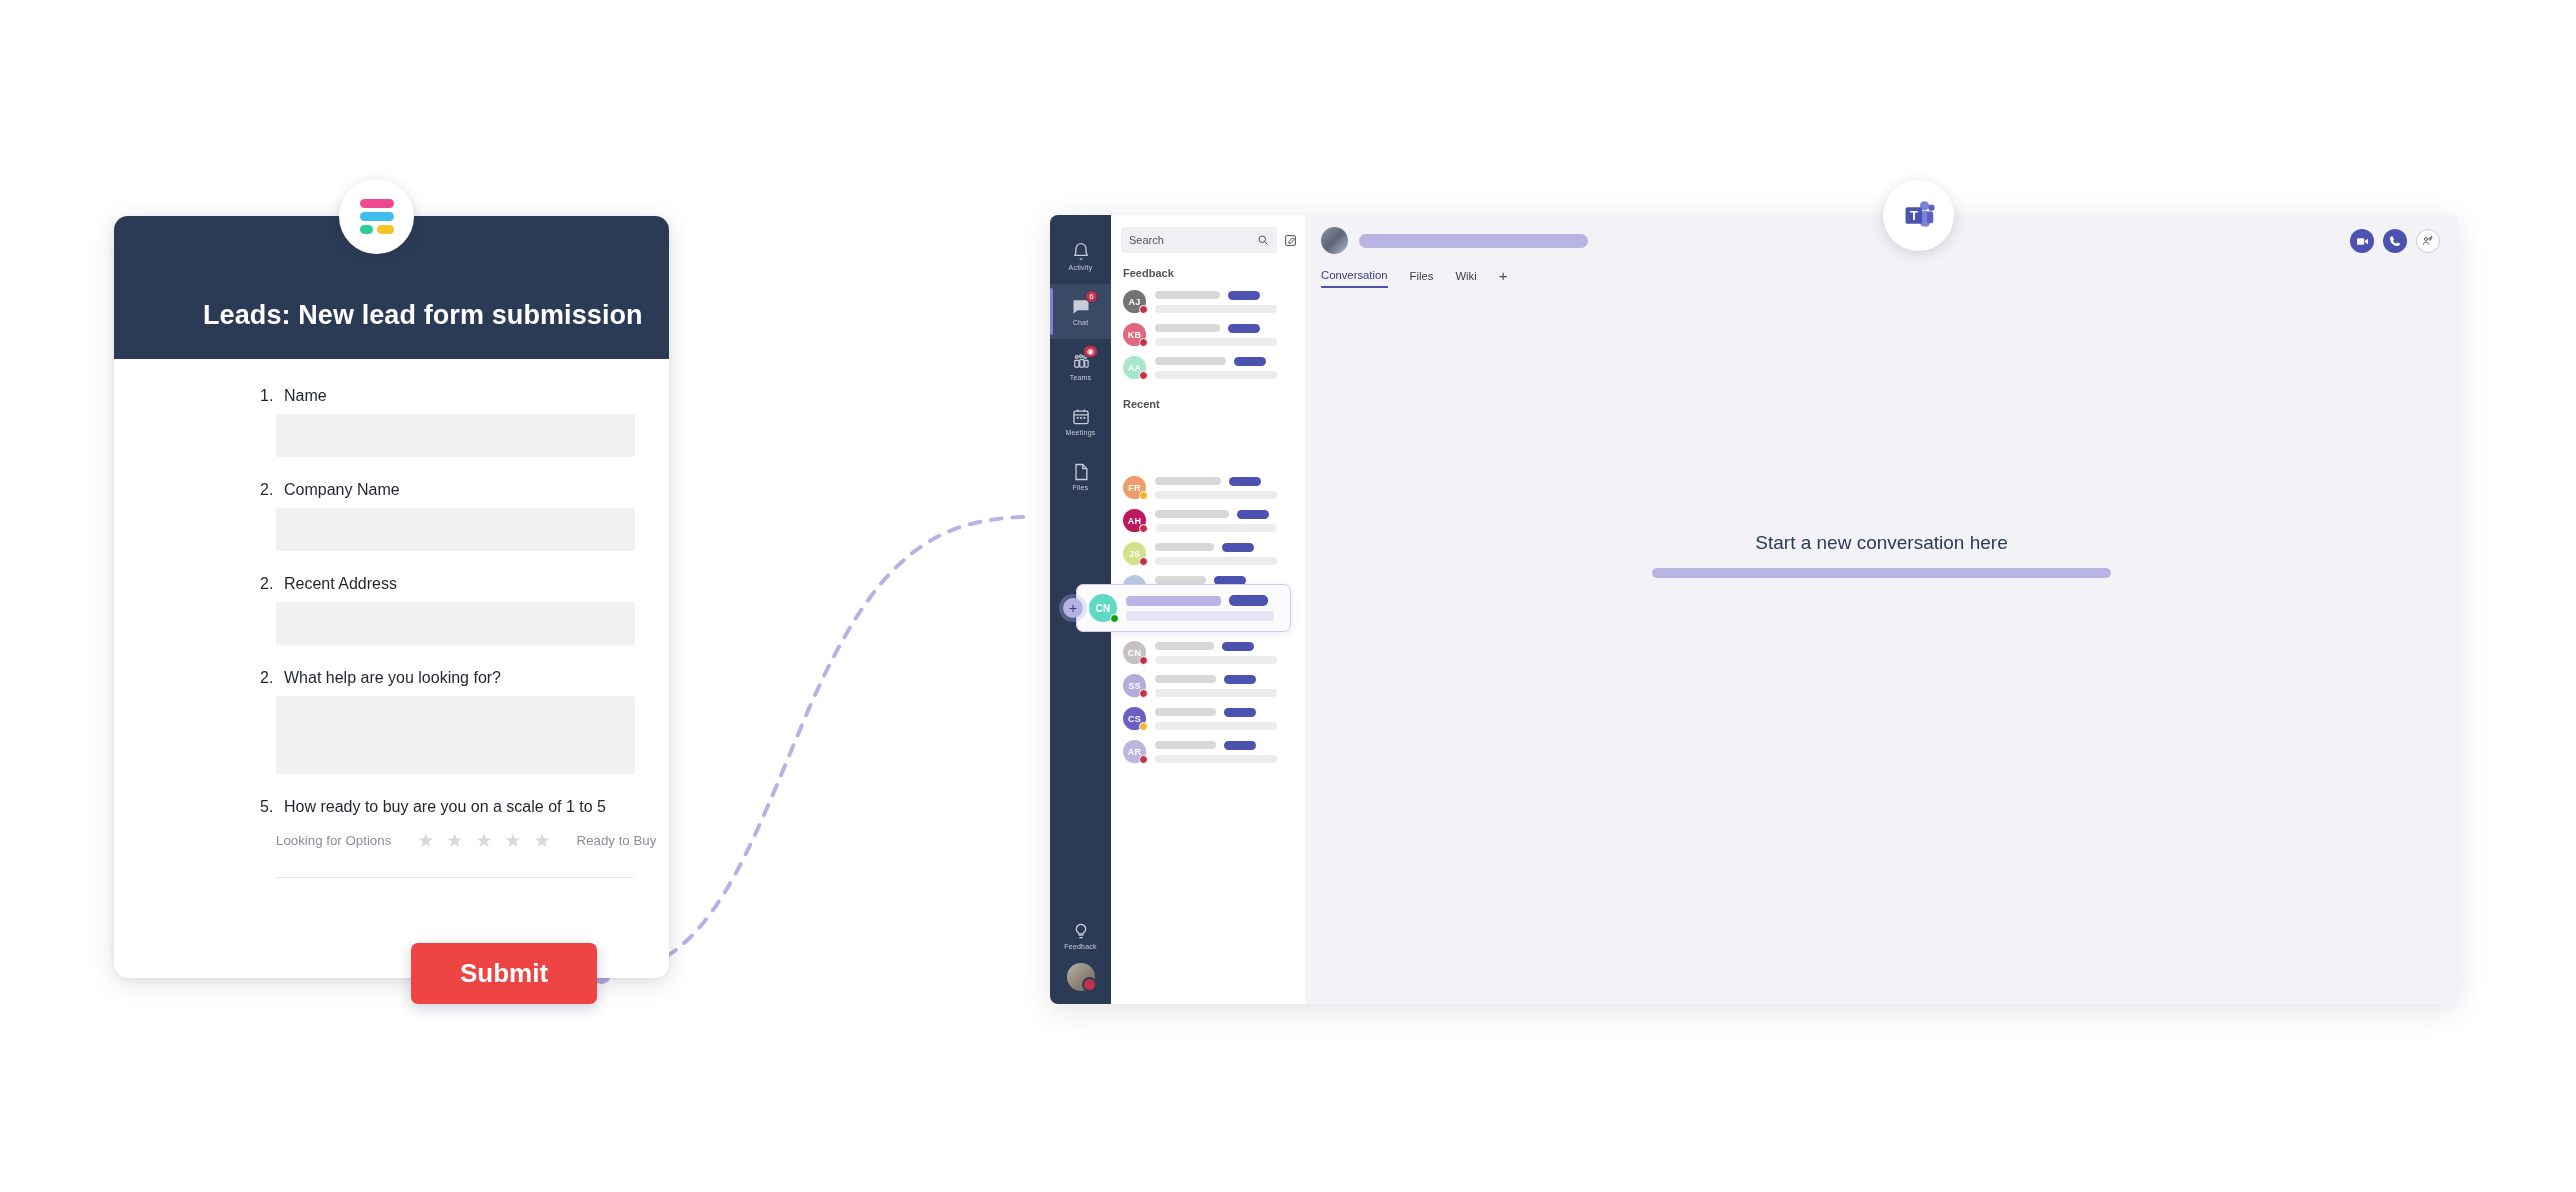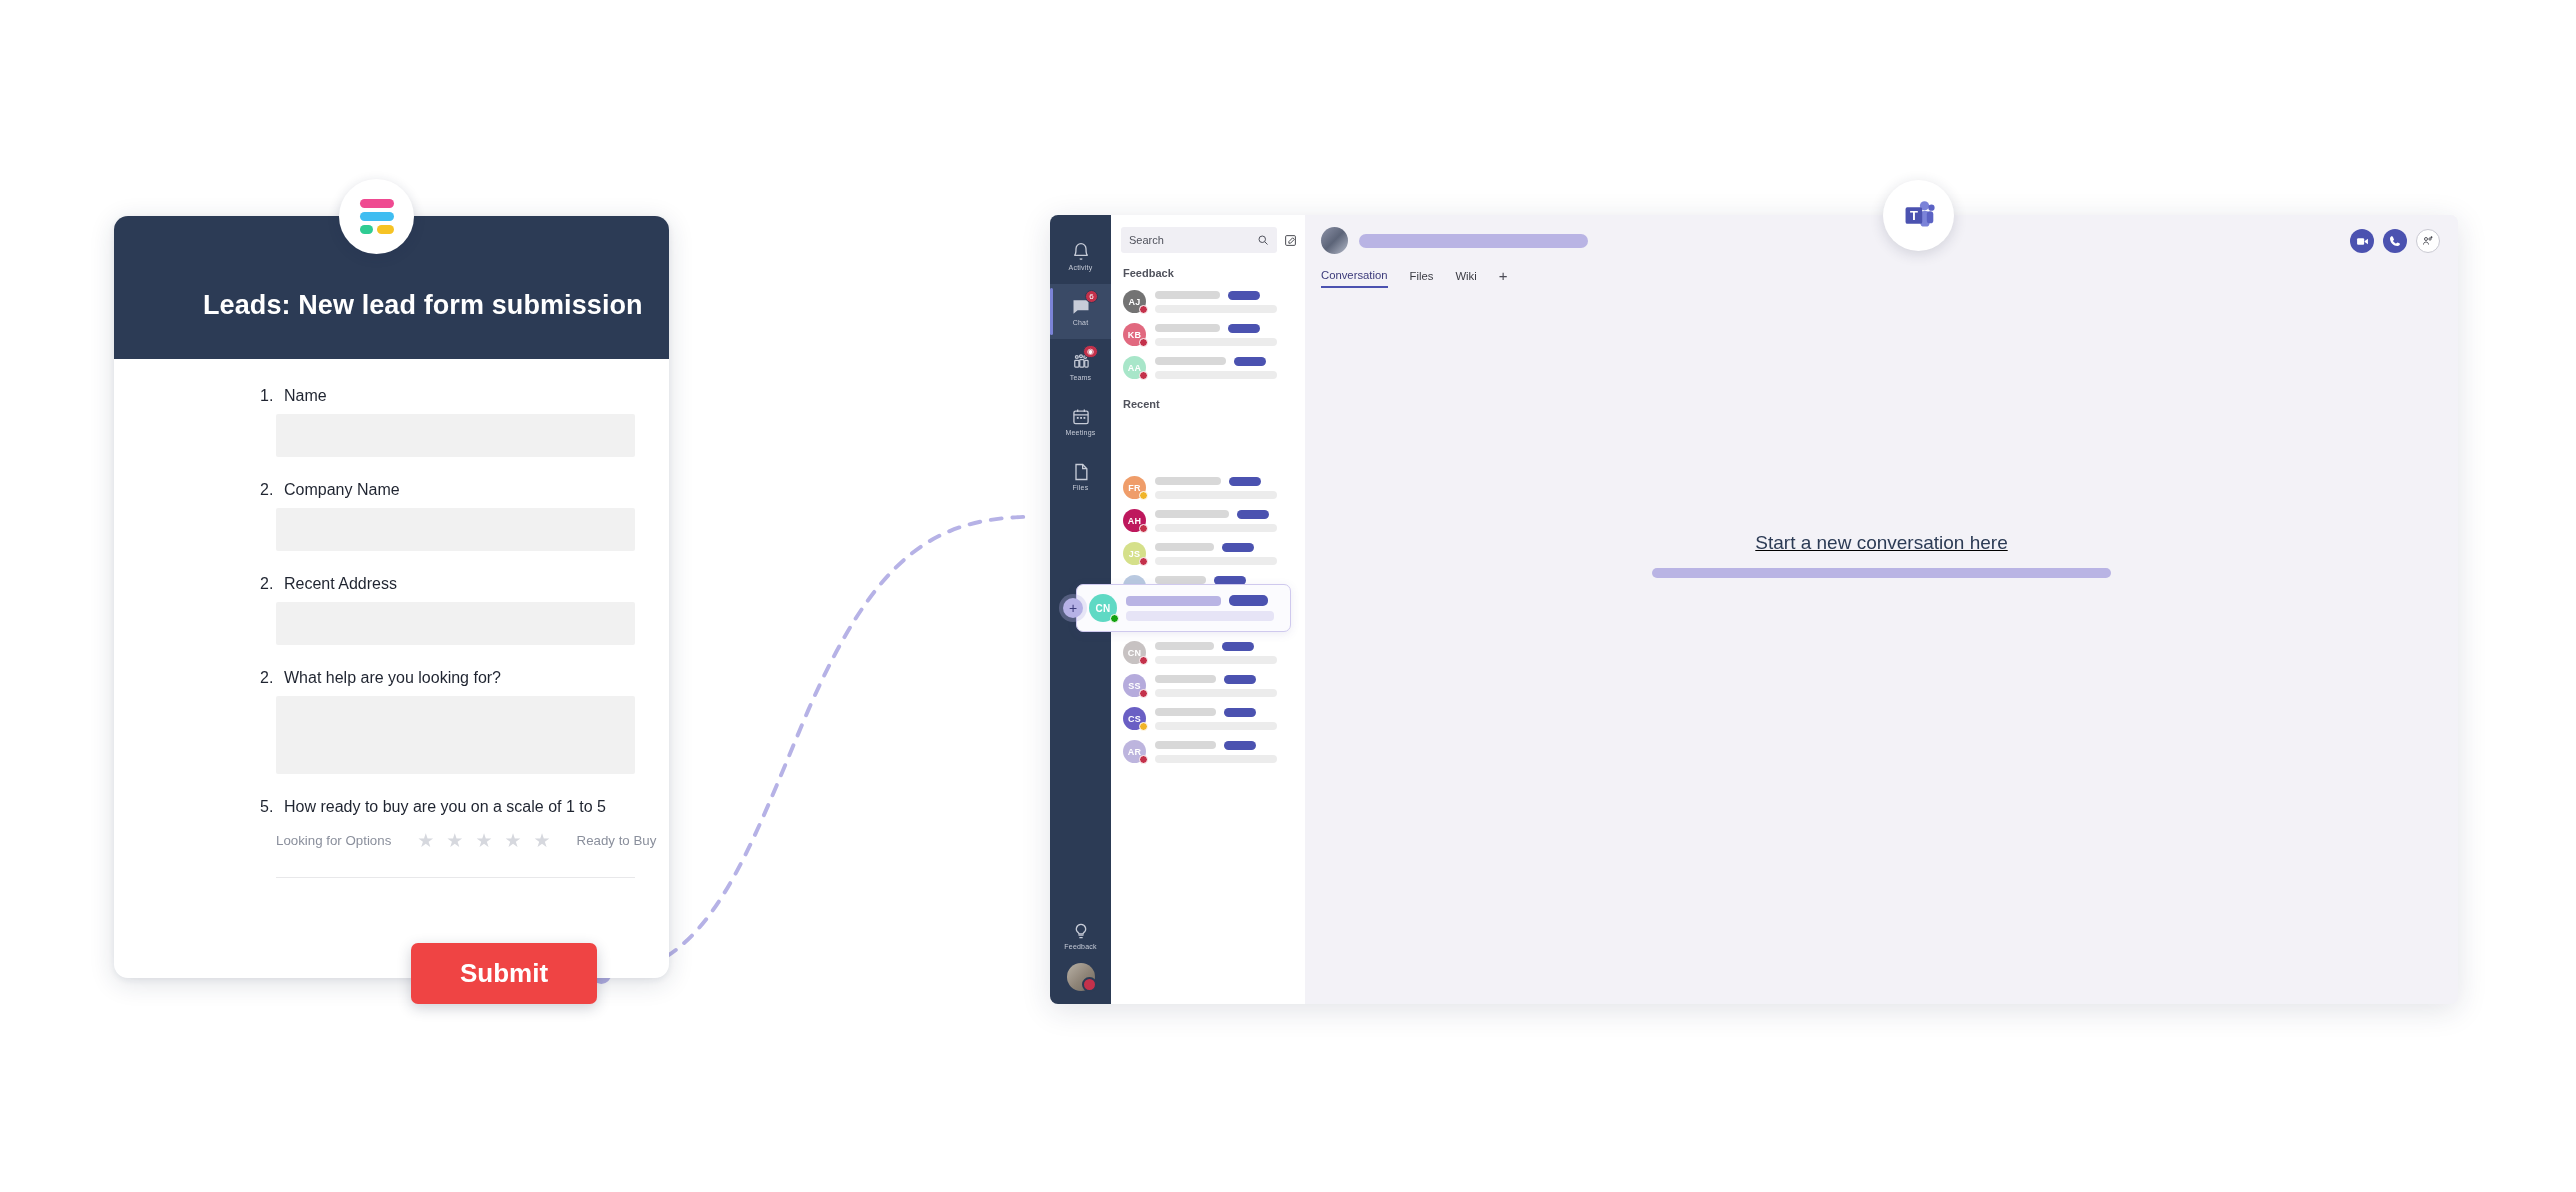--- a/index.html
+++ b/index.html
@@ -31,21 +31,21 @@
     position: absolute; left: 0; top: 0;
     width: 555px; height: 143px;
     background: #2c3b55;
     border-radius: 14px 14px 0 0;
     display: flex; align-items: flex-end;
   }
   .form-title {
     color: #ffffff;
     font-size: 27px;
     font-weight: bold;
-    padding: 0 0 38px 89px;
+    padding: 0 0 28px 89px;
     letter-spacing: 0.1px;
     white-space: nowrap;
   }
   .form-logo {
     position: absolute; left: 225px; top: -37px;
     width: 75px; height: 75px;
     border-radius: 50%;
     background: #ffffff;
     box-shadow: 0 3px 12px rgba(30,40,70,0.18);
     display: flex; flex-direction: column;
@@ -233,21 +233,20 @@
     width: 24px; height: 24px; border-radius: 50%;
     background: #4b52b0; color: #ffffff;
     display: flex; align-items: center; justify-content: center;
     cursor: pointer;
   }
   .round-btn.outline { background: #ffffff; color: #3a3b43; border: 1px solid #c9c9d2; }
 
   .start-conv {
     position: absolute; left: 0; right: 0; top: 317px;
     text-align: center;
-    text-decoration: underline;
   }
   .start-conv-text { font-size: 19px; color: #2c3b55; }
   .start-conv-bar {
     width: 459px; height: 10px; border-radius: 5px;
     background: #b9b4e4; margin: 14px auto 0 auto;
   }
 
   .msg-wrap {
     position: absolute; left: 250px; top: 361px;
     display: flex; gap: 12px; align-items: flex-start;

